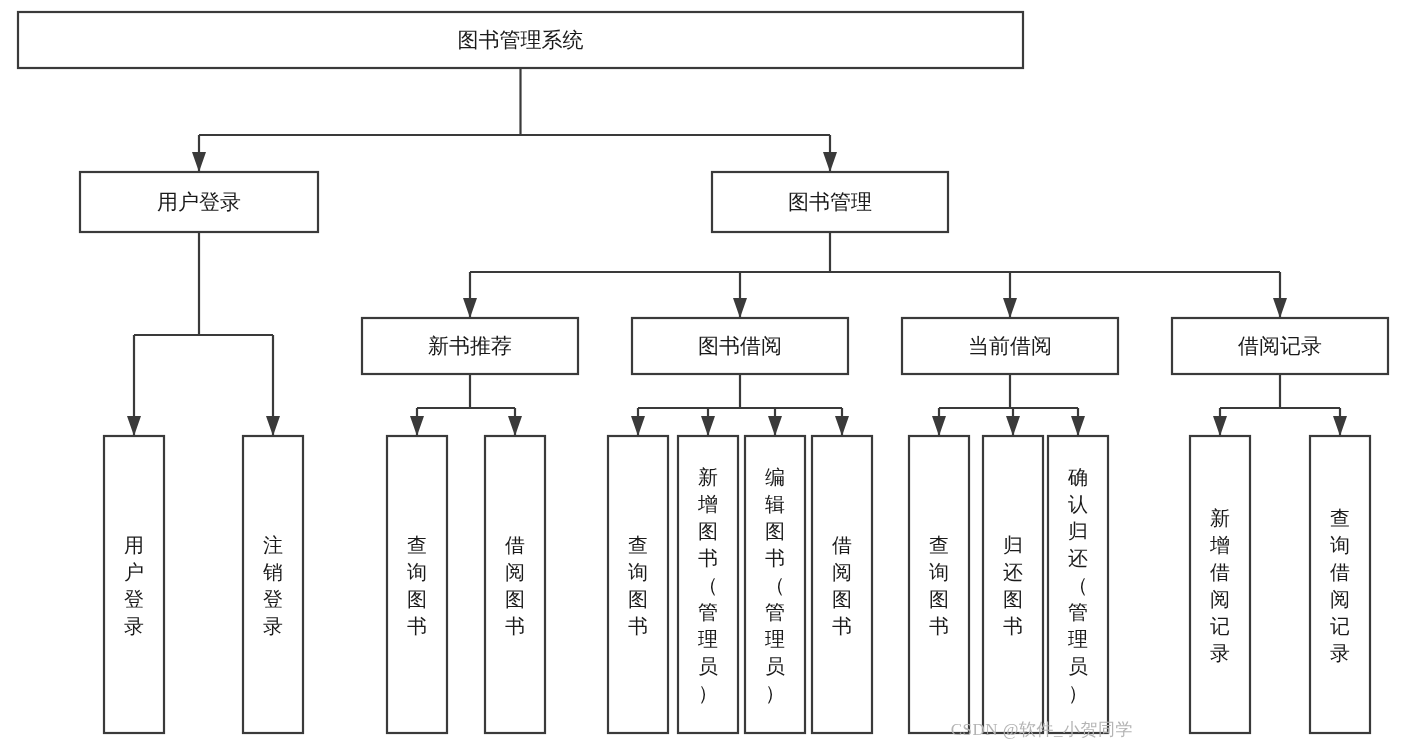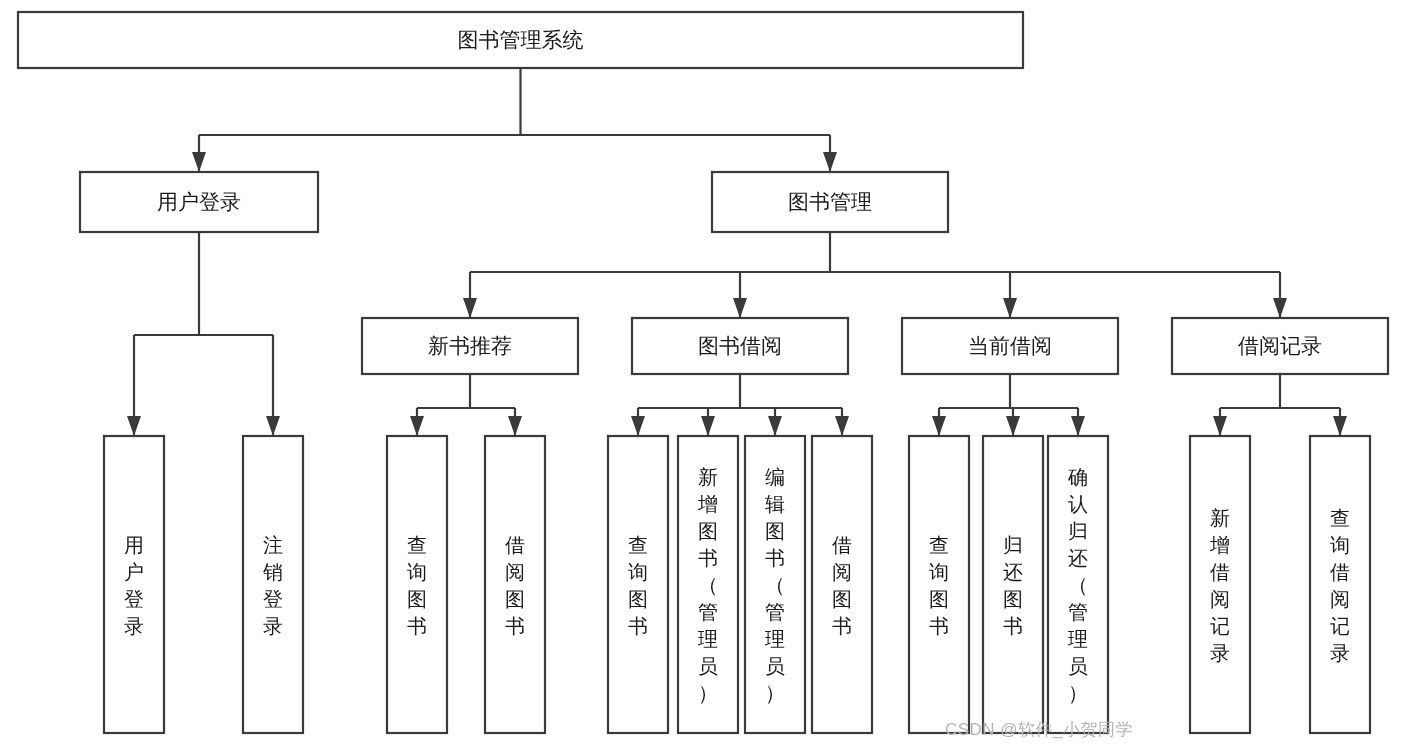--- a/index.html
+++ b/index.html
@@ -54,21 +54,21 @@
   .node-label-v {
     font-family: "DejaVu Sans", "Liberation Sans", sans-serif;
     font-size: 20px;
     fill: #1a1a1a;
     text-anchor: middle;
   }
   .watermark {
     position: absolute;
     right: 8px;
     bottom: 6px;
-    font-family: Liberation Sans, sans-serif;
+    font-family: Liberation Serif, serif;
     font-size: 17px;
     color: #b4b4b4;
     letter-spacing: 0.5px;
     white-space: nowrap;
     user-select: none;
   }
 </style>
 </head>
 <body>
 

